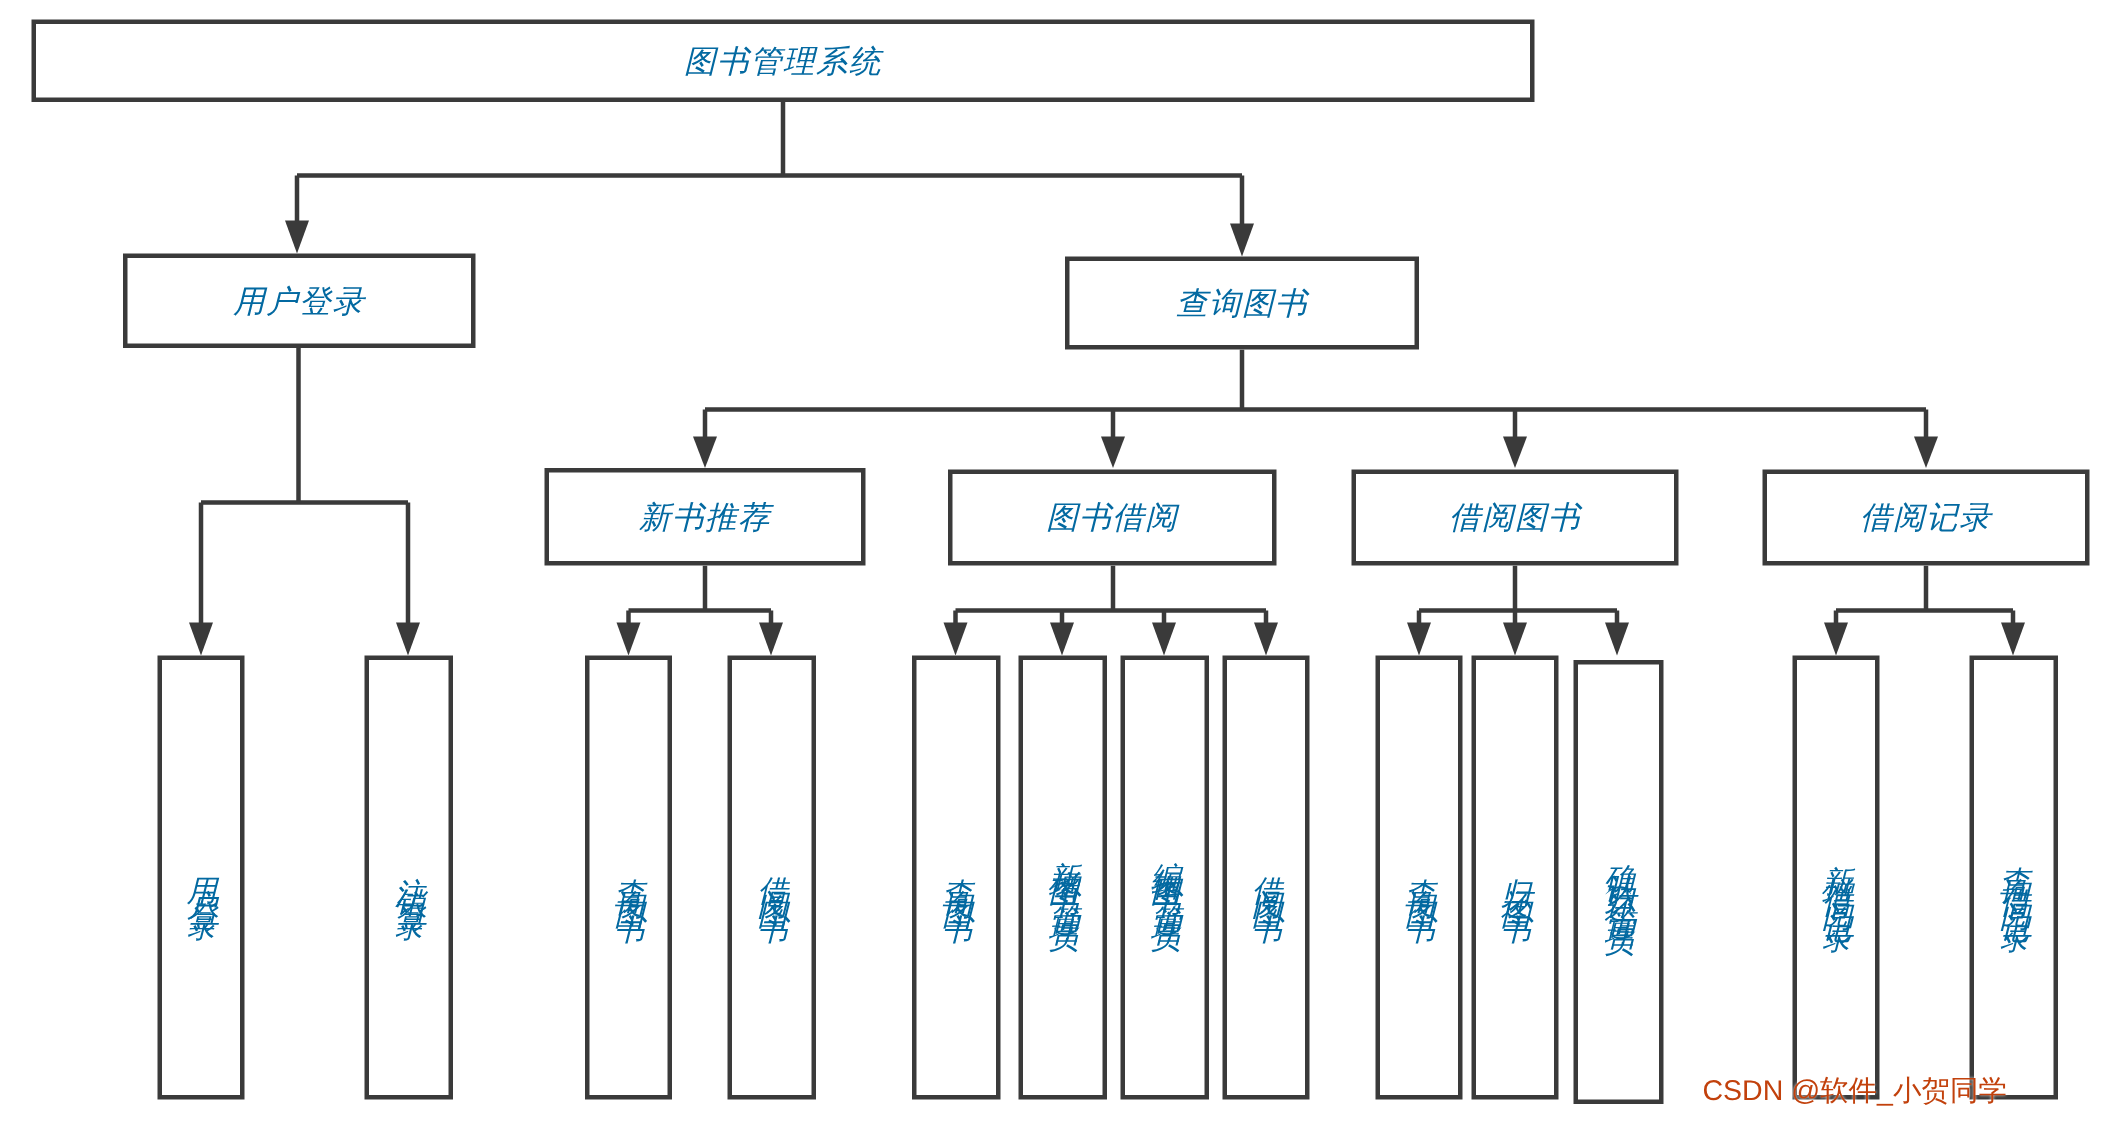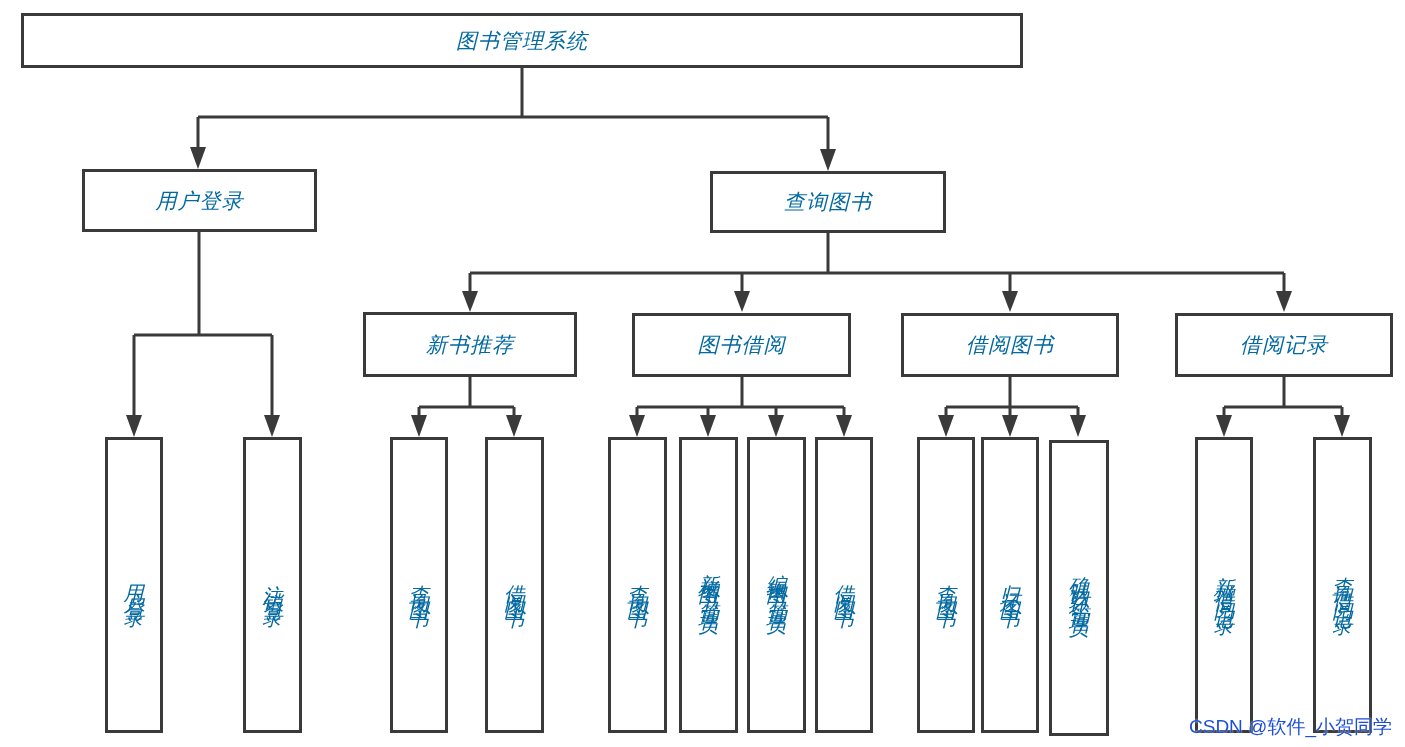--- a/index.html
+++ b/index.html
@@ -36,24 +36,24 @@
   .vlabel {
     writing-mode: vertical-rl;
     font-size: 20px;
     letter-spacing: 8px;
     line-height: 1;
     white-space: nowrap;
   }
   .vlabel.long { letter-spacing: 6px; }
   #watermark {
     position: absolute;
-    left: 1189px;
+    left: 1135px;
     top: 714px;
     font-size: 19px;
-    color: #1d4ed8;
+    color: #c2410c;
     white-space: nowrap;
     z-index: 5;
     text-shadow: 0 0 2px #ffffff;
   }
 </style>
 </head>
 <body>
 
 <div id="canvas">
 

